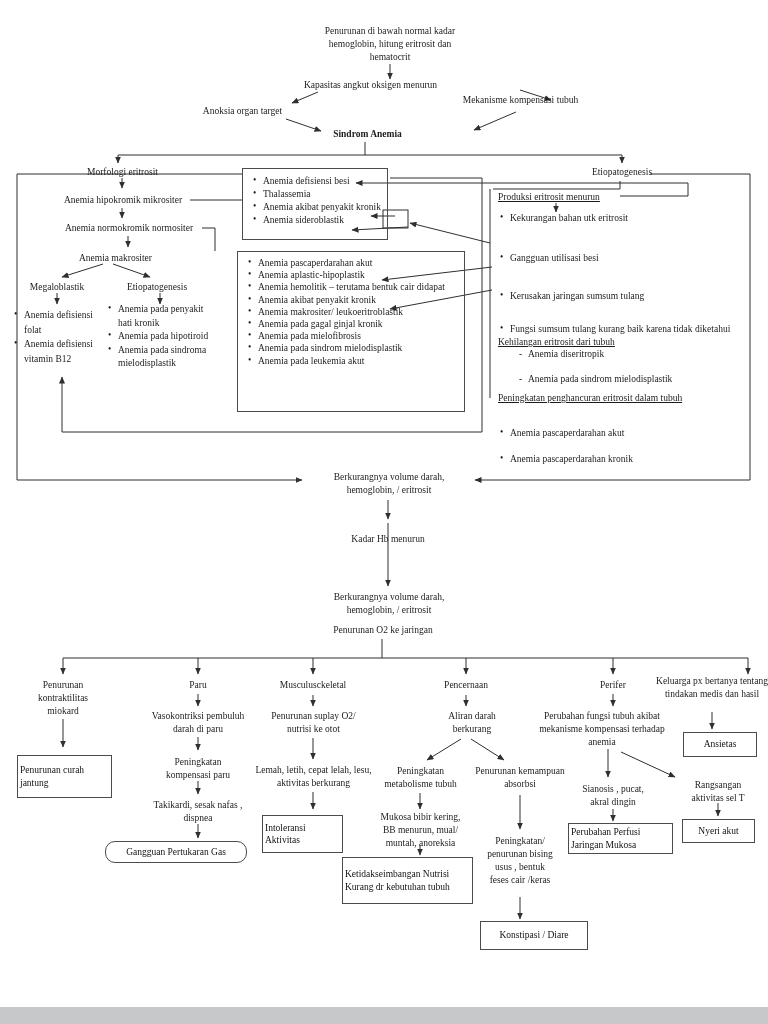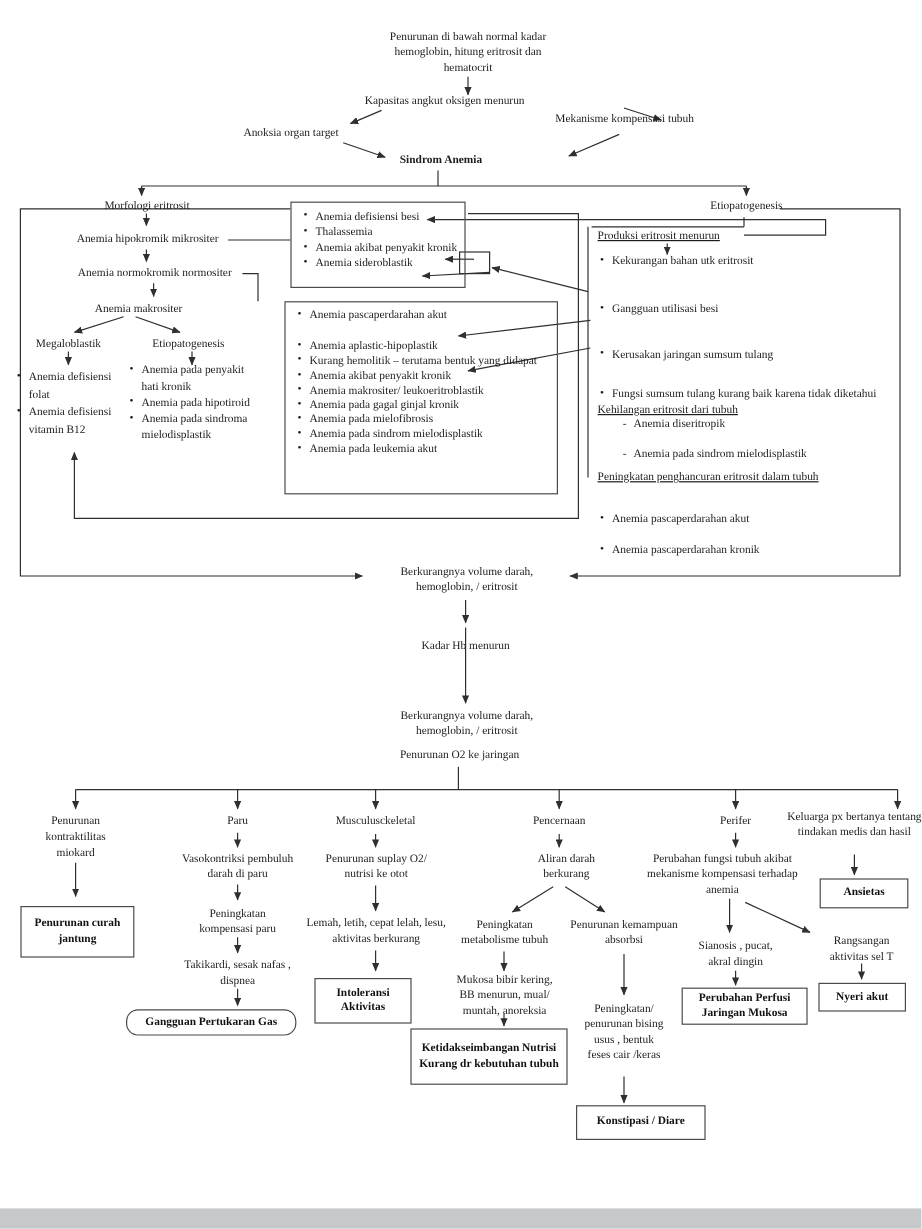--- a/index.html
+++ b/index.html
@@ -12,22 +12,22 @@
   .nw { white-space:nowrap; }
   .lt { text-align:left; }
   .b  { font-weight:bold; }
   .u  { text-decoration:underline; }
   .blt { position:relative; padding-left:12px; text-align:left; }
   .blt::before { content:"\2022"; position:absolute; left:2px; top:-1px; }
   .dash { position:relative; padding-left:10px; text-align:left; }
   .dash::before { content:"-"; position:absolute; left:1px; top:0; }
   .rect { position:absolute; border:1px solid #4b4b4b; background:transparent; }
   .obox { position:absolute; border:1px solid #4b4b4b; display:flex; align-items:center;
-          justify-content:center; font-weight:bold; font-size:9.5px; line-height:12.5px;
-          text-align:center; color:#111; padding:2px; }
+          justify-content:center; font-weight:normal; font-size:9.5px; line-height:12.5px;
+          color:#111; padding:2px; }
   .items { position:absolute; }
   .i13 .blt { line-height:13px; }
   .i12 .blt { line-height:12.2px; }
   #arrows { position:absolute; left:0; top:0; pointer-events:none; }
   #footer-bar { position:absolute; left:0; top:1007px; width:768px; height:17px; background:#c6c8ca; }
 </style>
 </head>
 <body>
 
 <svg id="arrows" width="768" height="1024" viewBox="0 0 768 1024">
@@ -146,22 +146,22 @@
     <div class="nd blt" style="position:relative;">Anemia defisiensi besi</div>
     <div class="nd blt" style="position:relative;">Thalassemia</div>
     <div class="nd blt" style="position:relative;">Anemia akibat penyakit kronik</div>
     <div class="nd blt" style="position:relative;">Anemia sideroblastik</div>
   </div>
 </div>
 
 <div class="rect" style="left:237px; top:251px; width:228px; height:161px;">
   <div class="items i12" style="left:8px; top:5px; width:216px;">
     <div class="nd blt" style="position:relative;">Anemia pascaperdarahan akut</div>
-    <div class="nd blt" style="position:relative;margin-top:14px;">Anemia aplastic-hipoplastik</div>
-    <div class="nd blt" style="position:relative;">Kurang hemolitik – terutama bentuk yang didapat</div>
+    <div class="nd blt" style="position:relative;">Anemia aplastic-hipoplastik</div>
+    <div class="nd blt" style="position:relative;">Anemia hemolitik – terutama bentuk cair didapat</div>
     <div class="nd blt" style="position:relative;">Anemia akibat penyakit kronik</div>
     <div class="nd blt" style="position:relative;">Anemia makrositer/ leukoeritroblastik</div>
     <div class="nd blt" style="position:relative;">Anemia pada gagal ginjal kronik</div>
     <div class="nd blt" style="position:relative;">Anemia pada mielofibrosis</div>
     <div class="nd blt" style="position:relative;">Anemia pada sindrom mielodisplastik</div>
     <div class="nd blt" style="position:relative;">Anemia pada leukemia akut</div>
   </div>
 </div>
 
 <div class="nd nw lt u" style="left:498px; top:191px;">Produksi eritrosit menurun</div>

